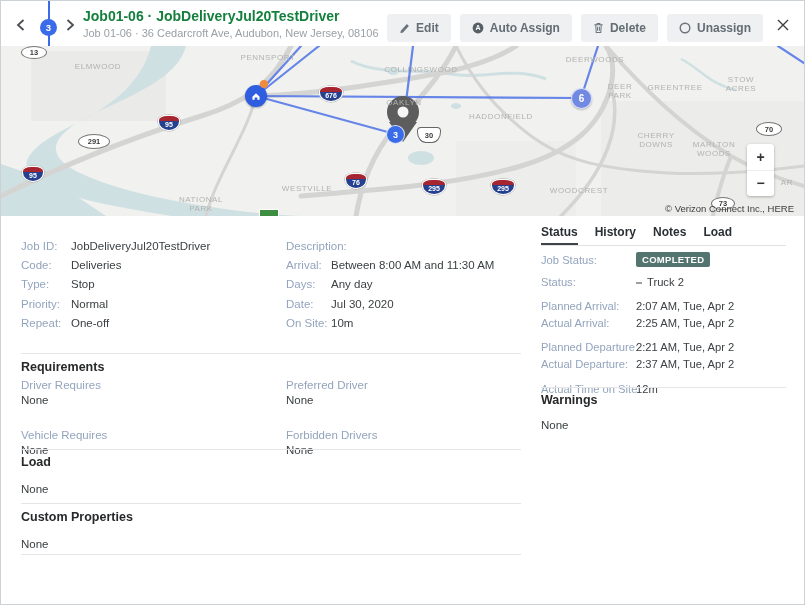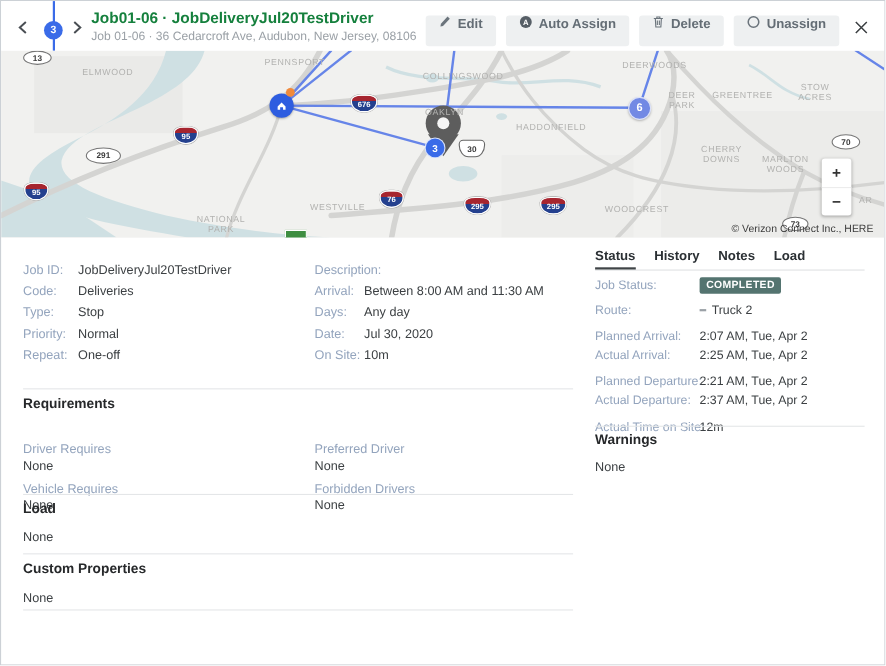--- a/index.html
+++ b/index.html
@@ -11,21 +11,21 @@
   .chev{position:absolute;top:17px;width:12px;height:14px;cursor:pointer;z-index:3;}
   .chev.left{left:14px;} .chev.right{left:63px;}
   .seq-badge{position:absolute;left:39px;top:18px;width:17px;height:17px;border-radius:50%;
     color:#fff;font-size:9.5px;font-weight:bold;display:flex;align-items:center;justify-content:center;z-index:2;}
   .title-wrap{position:absolute;left:82px;top:7px;}
   .title{font-size:14px;font-weight:bold;color:#15803d;line-height:17px;}
   .subtitle{font-size:11px;color:#9aa0a6;line-height:14px;margin-top:1px;}
   .hdr-buttons{position:absolute;right:41px;top:13px;display:flex;gap:9px;}
   .btn{height:28px;padding:0 12px;background:#eef0f1;border:none;border-radius:3px;
     font-family:"Liberation Sans",sans-serif;font-size:12px;font-weight:bold;color:#646d75;
-    display:flex;gap:6px;cursor:pointer;white-space:nowrap;}
+    display:flex;align-items:center;gap:6px;cursor:pointer;white-space:nowrap;}
   .close-x{position:absolute;right:15px;top:18px;width:12px;height:12px;cursor:pointer;}
 
   
   .map{position:absolute;left:0;top:45px;width:803px;height:170px;background:#f1f1ef;overflow:hidden;cursor:grab;}
   .map svg.base{position:absolute;left:0;top:0;}
   .map-label{position:absolute;transform:translate(-50%,-50%);color:#b2b2b0;font-size:8px;
     letter-spacing:.6px;white-space:pre-line;text-align:center;line-height:9px;z-index:2;}
   .shield{position:absolute;display:flex;align-items:center;justify-content:center;z-index:3;}
   .shield-i{color:#fff;font-size:7px;font-weight:bold;
     background:linear-gradient(180deg,#a6252f 0%,#a6252f 36%,#24408e 36%,#24408e 100%);
@@ -54,21 +54,21 @@
   .lbl{color:#93a4bd;}
   .val{color:#3c4043;}
   .divider{position:absolute;height:1px;background:#e4e6e8;}
 
   .details-block{position:absolute;left:20px;top:225px;width:500px;font-size:11.5px;}
   .details-rows{margin-top:11px;}
   .d-row{display:flex;line-height:19.2px;white-space:nowrap;}
   .d-row .c1{width:50px;} .d-row .c2{width:215px;} .d-row .c3{width:45px;} .d-row .c4{flex:1;}
 
   .req-block{position:absolute;left:20px;top:359px;width:500px;font-size:11.5px;}
-  .req-grid{display:grid;grid-template-columns:265px 1fr;row-gap:7px;margin-top:28px;}
+  .req-grid{display:grid;grid-template-columns:265px 1fr;row-gap:21px;margin-top:4px;}
   .req-item .lbl{display:block;line-height:14px;}
   .req-item .val{display:block;line-height:14px;margin-top:1px;}
 
   .load-block{position:absolute;left:20px;top:454px;width:500px;font-size:11.5px;}
   .cp-block{position:absolute;left:20px;top:509px;width:500px;font-size:11.5px;}
   .none-line{margin-top:13px;line-height:14px;}
 
   
   .tabs{position:absolute;left:540px;top:224px;width:245px;display:flex;gap:17px;border-bottom:1px solid #dfe1e3;padding-bottom:0;height:20px;}
   .tab{font-size:12px;font-weight:bold;color:#2b3034;cursor:pointer;padding-bottom:6px;}
@@ -306,21 +306,21 @@
     <span class="tab">Notes</span>
     <span class="tab">Load</span>
   </div>
 
   <div class="status-fields">
     <div class="s-row" style="margin-bottom:8px">
       <span class="lbl">Job Status:</span>
       <span class="badge" style="background: rgb(84, 116, 112);">COMPLETED</span>
     </div>
     <div class="s-row" style="margin-bottom:10px">
-      <span class="lbl">Route:</span>
+      <span class="lbl">Status:</span>
       <span class="val"><span class="route-dash"></span><span>Truck 2</span></span>
     </div>
     <div class="s-row" style="margin-bottom:3px">
       <span class="lbl">Planned Arrival:</span>
       <span class="val">2:07 AM, Tue, Apr 2</span>
     </div>
     <div class="s-row" style="margin-bottom:10px">
       <span class="lbl">Actual Arrival:</span>
       <span class="val">2:25 AM, Tue, Apr 2</span>
     </div>

